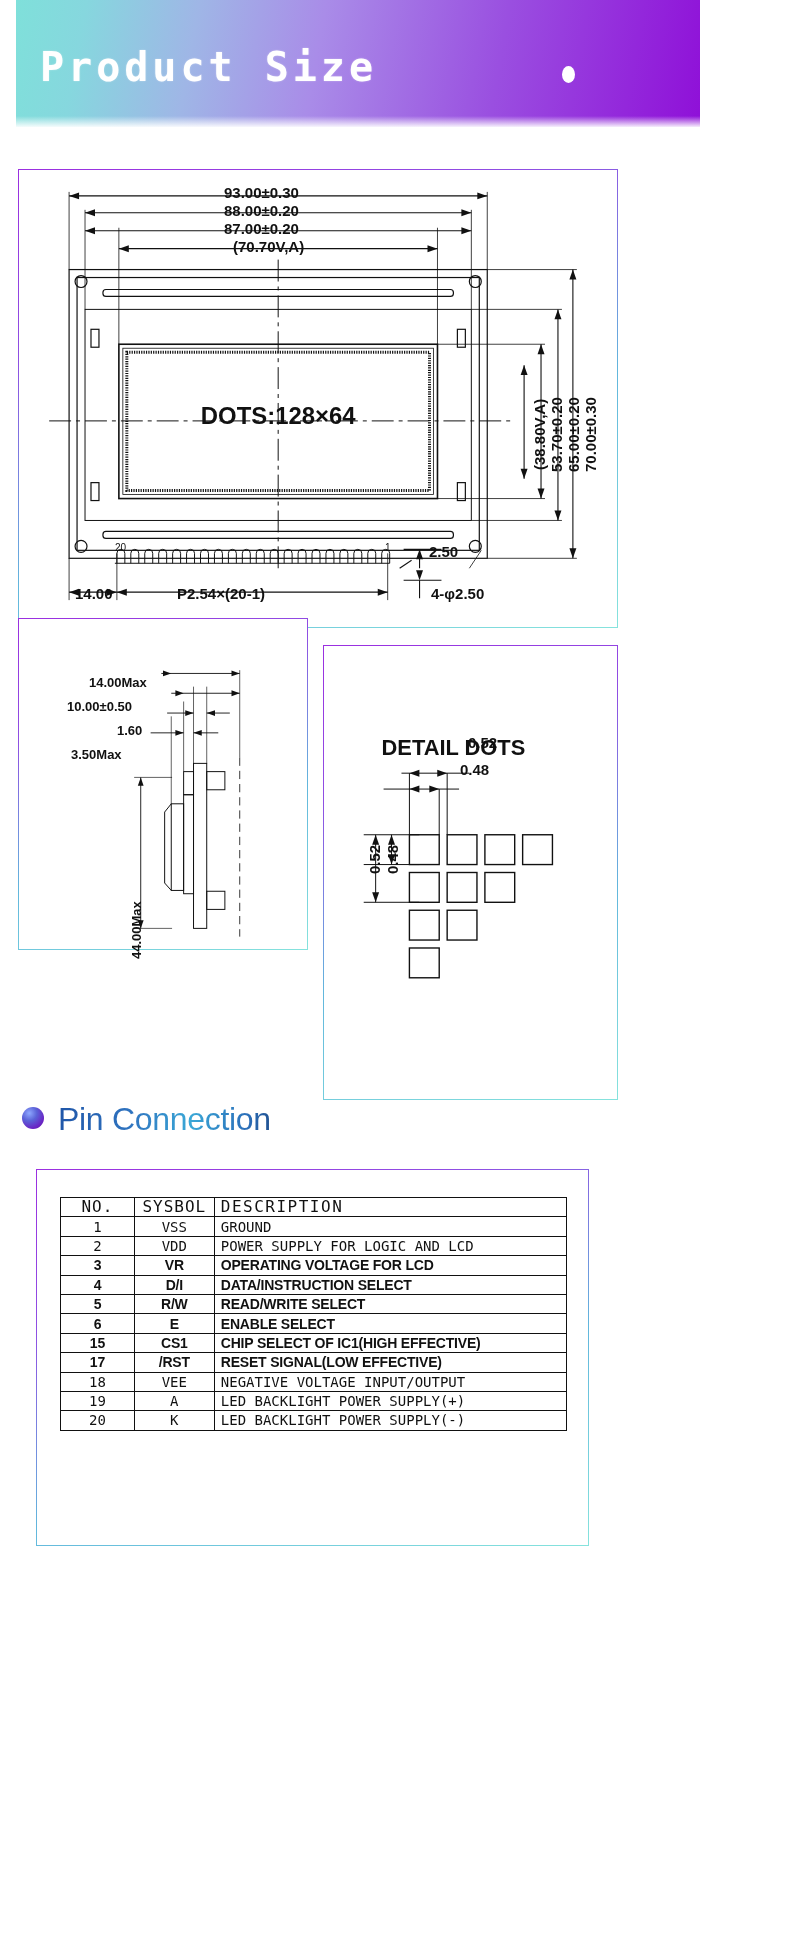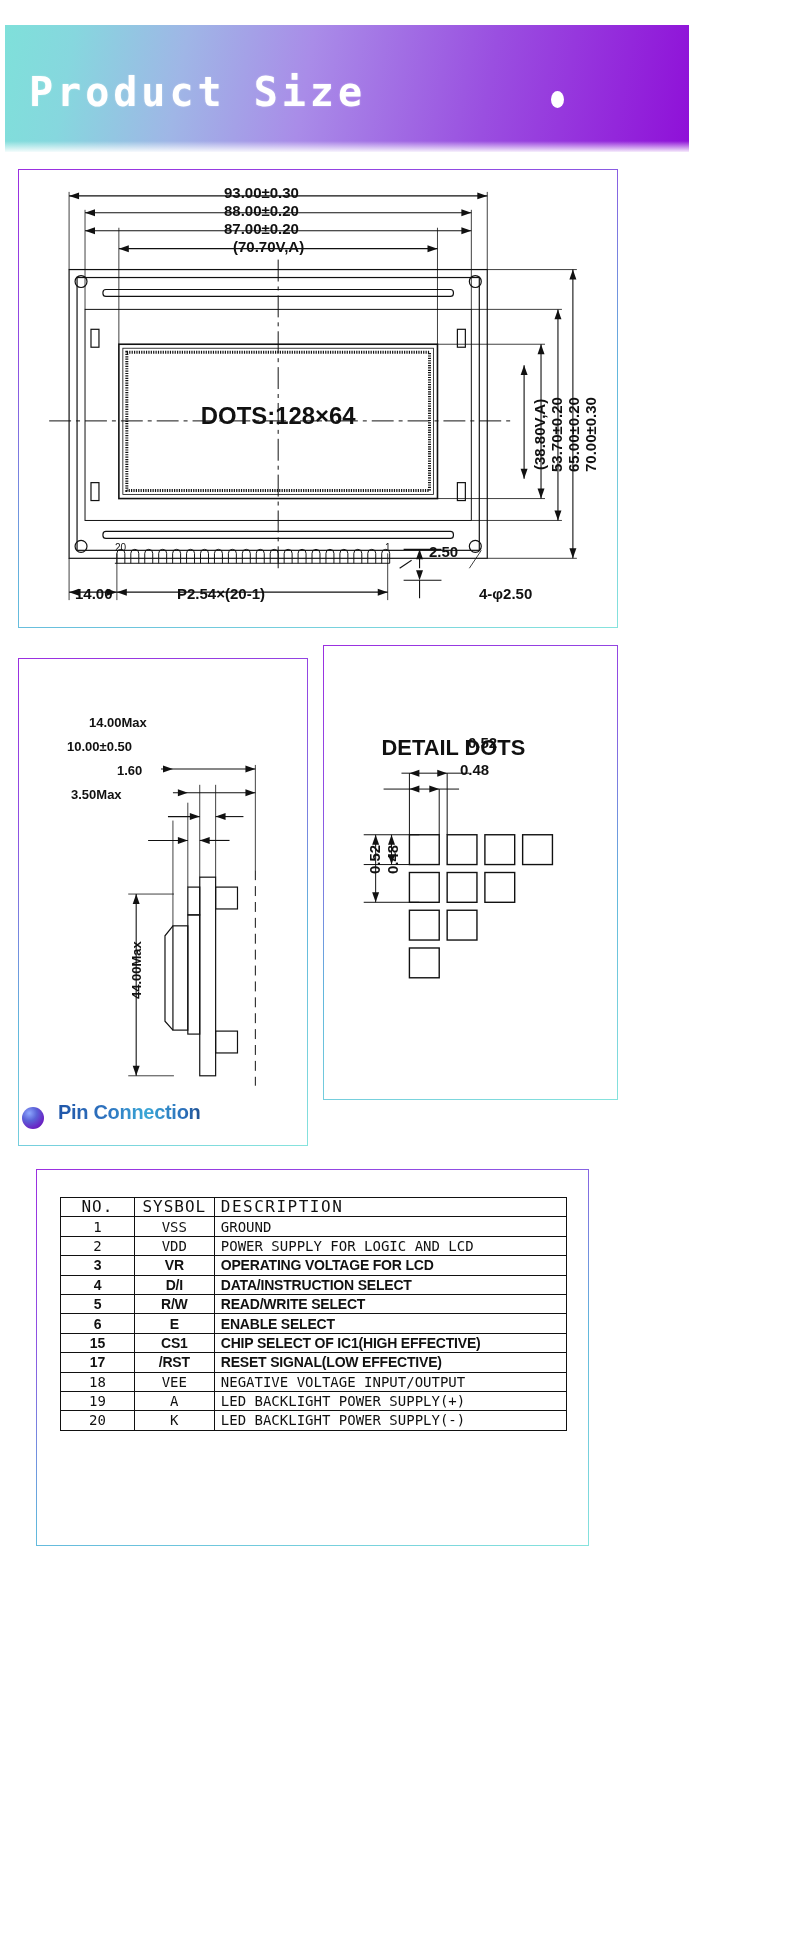--- a/index.html
+++ b/index.html
@@ -7,23 +7,22 @@
   body {
     width:790px; height:1960px;
     background:#ffffff;
     font-family:"Liberation Sans", sans-serif;
     overflow:hidden;
     position:relative;
   }
 
   
   .banner {
-    position:absolute; left:5px; top:0; width:684px; height:127px;
+    position:absolute; left:16px; top:0; width:684px; height:127px;
     background:linear-gradient(100deg,#7fe0da 0%, #86d7de 10%, #9fb6e6 26%, #a98ce8 44%, #9a4fe0 70%, #8f10d8 100%);
-    margin-top:25px;
   }
   .banner-title {
     position:absolute; left:24px; top:44px;
     font-family:"DejaVu Sans Mono", monospace;
     font-size:40px; font-weight:bold; color:#ffffff;
     letter-spacing:4px;
     text-shadow:0 0 2px rgba(255,255,255,.4);
   }
   .banner-dot {
     position:absolute; left:546px; top:66px;
@@ -34,36 +33,36 @@
     background:linear-gradient(180deg, rgba(255,255,255,0) 0%, rgba(255,255,255,.92) 100%);
   }
 
   
   .panel {
     position:absolute; background:#ffffff;
     border:1.6px solid transparent;
     border-image: linear-gradient(160deg,#9b2fe0 0%, #8f4fe3 28%, #62b7dd 62%, #86e3dd 100%) 1;
   }
   #panel-main { left:18px;  top:169px; width:600px; height:459px; }
-  #panel-side { left:18px;  top:658px; width:290px; height:488px; }
+  #panel-side { left:18px;  top:618px; width:290px; height:332px; }
   #panel-dots { left:323px; top:645px; width:295px; height:455px; }
   #panel-pins { left:36px;  top:1169px; width:553px; height:377px;padding-left:17px; }
 
   
   .section-head {
     position:absolute; left:18px; top:1097px; width:400px; height:40px;
   }
   .bullet-sphere {
     position:absolute; left:4px; top:10px; width:22px; height:22px;
     border-radius:50%;
     background:radial-gradient(circle at 33% 28%, #8fa8ff 0%, #5b63d8 35%, #6a23c4 72%, #4a1391 100%);
   }
   .section-title {
     position:absolute; left:40px; top:4px;
-    font-size:20px; font-weight:bold;
+    font-size:32px; font-weight:normal;
     background:linear-gradient(95deg,#1f55a8 0%, #2f74c0 35%, #3aa7d6 62%, #2b6fba 88%, #20508f 100%);
     -webkit-background-clip:text; background-clip:text; color:transparent;
     letter-spacing:-.3px;
   }
 
   
   .dwg { position:absolute; left:0; top:0; width:100%; height:100%; }
   .dimtxt {
     position:absolute; font-family:"Liberation Sans", sans-serif;
     font-size:15px; font-weight:bold; color:#111; white-space:nowrap;
@@ -242,21 +241,21 @@
   <div class="dimtxt" style="left:214px; top:68px;">(70.70V,A)</div>
 
   <div class="dimtxt vtxt" style="left:512px; top:300px; transform:rotate(-90deg);">(38.80V,A)</div>
   <div class="dimtxt vtxt" style="left:529px; top:302px; transform:rotate(-90deg);">53.70±0.20</div>
   <div class="dimtxt vtxt" style="left:546px; top:302px; transform:rotate(-90deg);">65.00±0.20</div>
   <div class="dimtxt vtxt" style="left:563px; top:302px; transform:rotate(-90deg);">70.00±0.30</div>
 
   <div class="dimtxt" style="left:56px;  top:415px;">14.00</div>
   <div class="dimtxt" style="left:158px; top:415px;">P2.54×(20-1)</div>
   <div class="dimtxt" style="left:410px; top:373px;">2.50</div>
-  <div class="dimtxt" style="left:412px; top:415px;margin-left:48px;">4-φ2.50</div>
+  <div class="dimtxt" style="left:412px; top:415px;">4-φ2.50</div>
   <div class="dimtxt xs" style="left:96px;  top:372px;">20</div>
   <div class="dimtxt xs" style="left:366px; top:372px;">1</div>
 </div>
 
 <div class="panel" id="panel-side">
   <svg class="dwg" viewBox="0 0 290 400">
     <g stroke="#111" fill="none" stroke-width="1.2">
 
       <rect x="182" y="175" width="16" height="200"></rect>
       <rect x="170" y="185" width="12" height="28"></rect>

